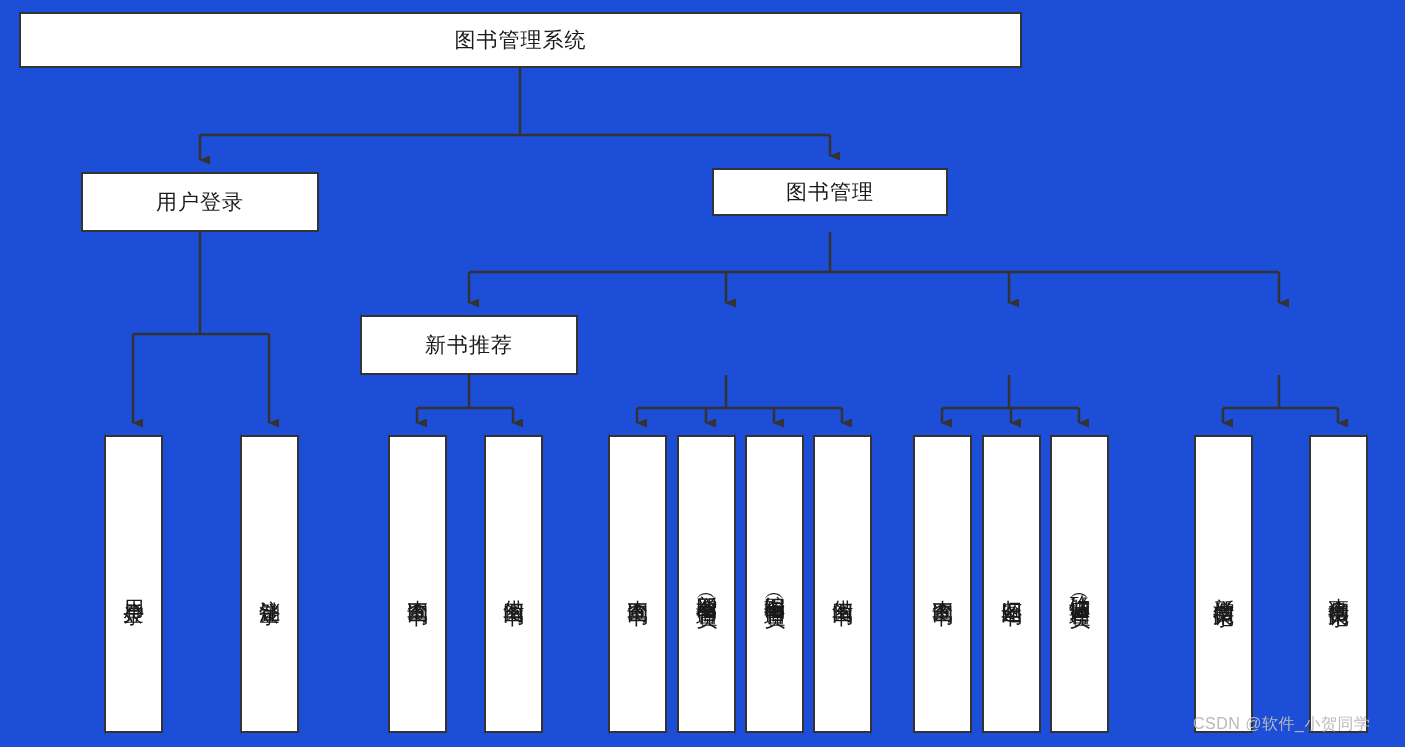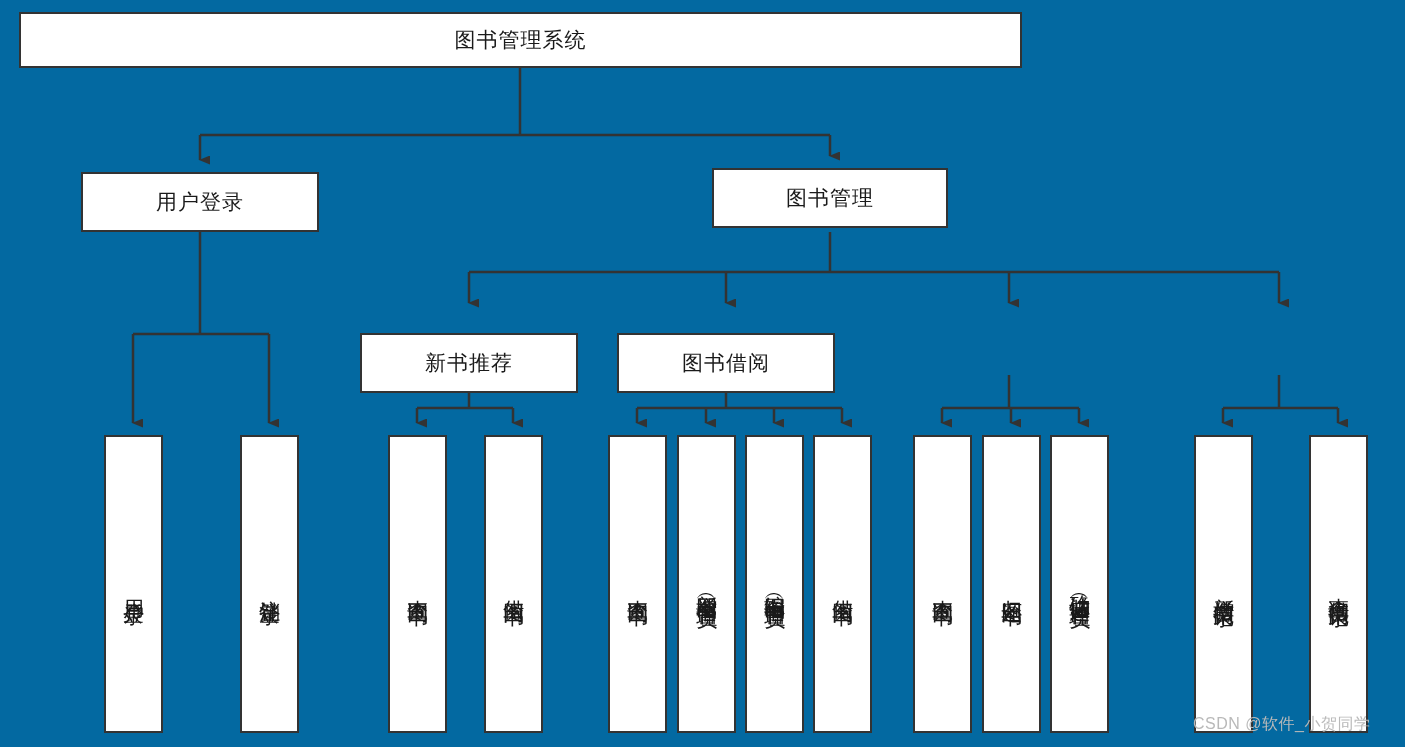--- a/index.html
+++ b/index.html
@@ -1,28 +1,28 @@
 <!DOCTYPE html>
 <html><head>
 <meta charset="utf-8">
 <style>
   html,body{margin:0;padding:0;background:#ffffff;}
   body{font-family:"Liberation Sans","DejaVu Sans",sans-serif;}
-  #canvas{position:relative;width:1405px;height:747px;background:#0369a1;overflow:hidden;}
+  #canvas{position:relative;width:1405px;height:747px;background:#1d4ed8;overflow:hidden;}
   svg#wires{position:absolute;left:0;top:0;width:1405px;height:747px;}
   .node{position:absolute;box-sizing:border-box;background:#ffffff;
         border:2.5px solid #333333;display:flex;align-items:center;justify-content:center;
         color:#1a1a1a;}
   .node.h{font-size:21px;letter-spacing:1px;}
   .node.v{writing-mode:vertical-rl;text-orientation:upright;font-size:21px;
           line-height:1.06;letter-spacing:2px;padding-top:6px;}
   #root{left:19px;top:12px;width:1003px;height:56px;}
   #lvl1-user{left:81px;top:172px;width:238px;height:60px;}
-  #lvl1-book{left:712px;top:168px;width:236px;height:60px;}
-  .lvl2{top:333px;height:60px;width:218px;}
+  #lvl1-book{left:712px;top:168px;width:236px;height:48px;}
+  .lvl2{top:315px;height:60px;width:218px;}
   .leaf{top:435px;height:298px;width:59px;}
   #watermark{position:absolute;left:1193px;top:714px;font-size:16px;color:#b9b9b9;
              letter-spacing:0.5px;white-space:nowrap;}
 </style>
 </head>
 <body>
 
 <div id="canvas">
 
   <svg id="wires" viewBox="0 0 1405 747">
@@ -74,21 +74,20 @@
       <path d="M1338,408 L1338,423" marker-end="url(#ar)"></path>
     </g>
   </svg>
 
   <div class="node h" id="root">图书管理系统</div>
 
   <div class="node h" id="lvl1-user">用户登录</div>
   <div class="node h" id="lvl1-book">图书管理</div>
 
   <div class="node h lvl2" style="left:360px">新书推荐</div>
-  <div class="node h lvl2" style="left:617px">图书借阅</div>
 
   <div class="node v leaf" style="left:104px">用户登录</div>
   <div class="node v leaf" style="left:240px">注销登录</div>
 
   <div class="node v leaf" style="left:388px">查询图书</div>
   <div class="node v leaf" style="left:484px">借阅图书</div>
 
   <div class="node v leaf" style="left:608px">查询图书</div>
   <div class="node v leaf" style="left:677px">新增图书（管理员）</div>
   <div class="node v leaf" style="left:745px">编辑图书（管理员）</div>

